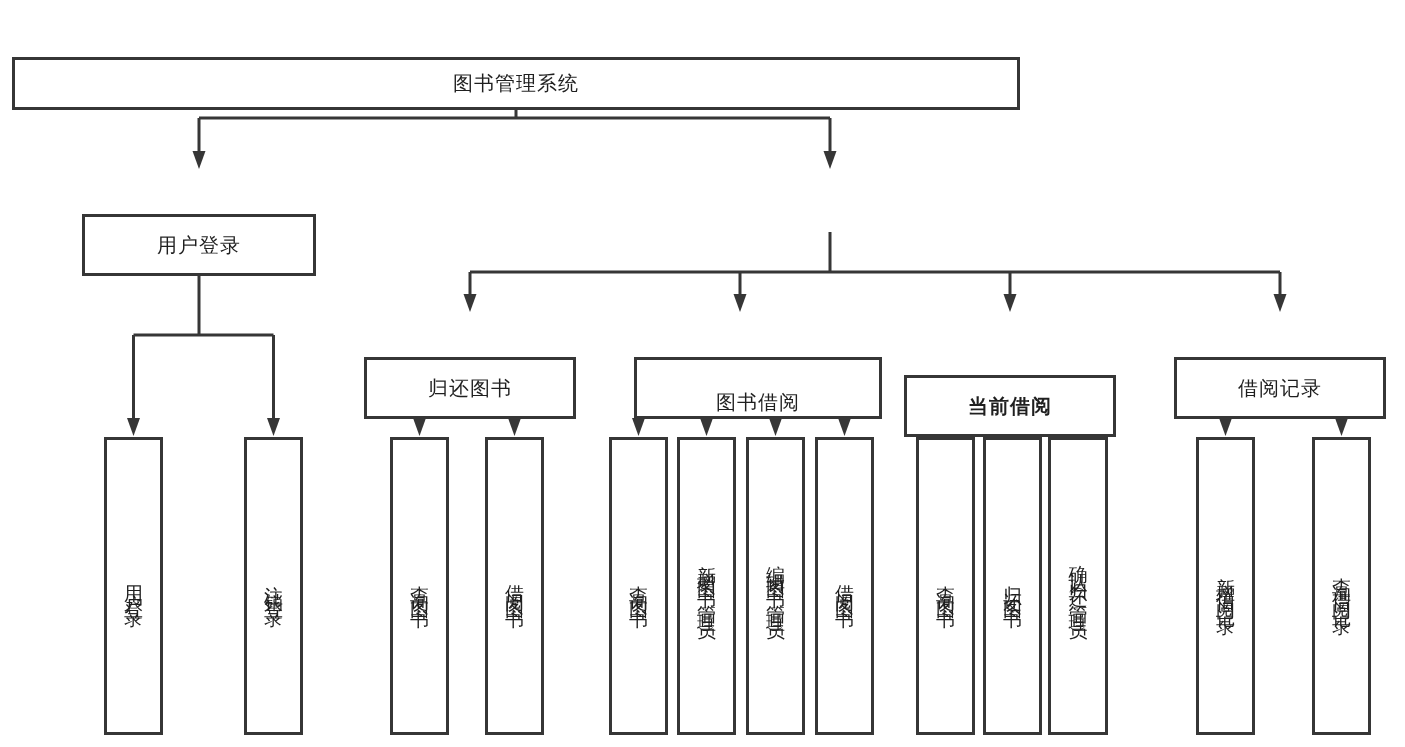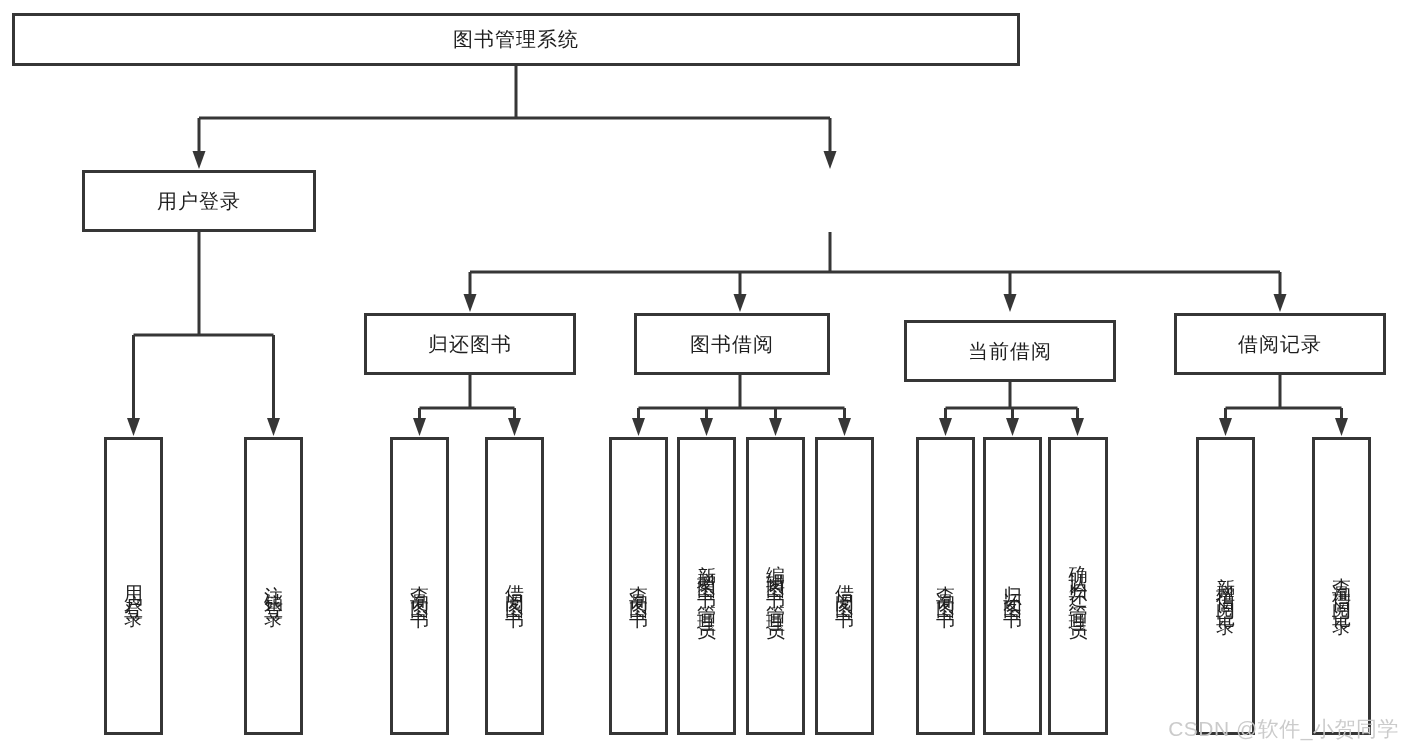--- a/index.html
+++ b/index.html
@@ -6,21 +6,21 @@
   .canvas {
     position:relative; width:1405px; height:747px; background:#ffffff;
     font-family:"Liberation Sans", sans-serif; overflow:hidden;
   }
   svg.connectors { position:absolute; left:0; top:0; z-index:1; }
   .box {
     position:absolute; background:#ffffff; border:3px solid #363636;
     box-sizing:border-box; display:flex; align-items:center; justify-content:center;
     color:#1f1f1f; z-index:2;
   }
-  .h-box { font-size:20px; letter-spacing:1px; }
+  .h-box { font-size:20px; letter-spacing:1px;margin-top:44px; }
   .leaf {
     writing-mode:vertical-rl; text-orientation:mixed;
     font-size:19px; letter-spacing:0.42em; line-height:1.05;
     padding:4px 0; text-align:center;
   }
   .watermark {
     position:absolute; right:6px; bottom:4px; z-index:10;
     color:#c9c9c9; font-size:21px; letter-spacing:0.5px; opacity:0.95;
     font-family:"Liberation Sans", sans-serif;
   }
@@ -74,24 +74,24 @@
     <span>图书管理系统</span>
   </div>
 
   <div class="box h-box" style="left:82px; top:170px; width:234px; height:62px;">
     <span>用户登录</span>
   </div>
 
   <div class="box h-box" style="left:364px; top:313px; width:212px; height:62px;">
     <span>归还图书</span>
   </div>
-  <div class="box h-box" style="left:634px; top:313px; width:196px; height:62px;">
+  <div class="box h-box" style="left:634px; top:313px; width:248px; height:62px;align-items:flex-end;">
     <span>图书借阅</span>
   </div>
-  <div class="box h-box" style="left:904px; top:320px; width:212px; height:62px;">
+  <div class="box h-box" style="left:904px; top:331px; width:212px; height:62px;font-weight:bold;">
     <span>当前借阅</span>
   </div>
   <div class="box h-box" style="left:1174px; top:313px; width:212px; height:62px;">
     <span>借阅记录</span>
   </div>
 
   <div class="box leaf" style="left:104px; top:437px; width:59px; height:298px;">
     <span>用户登录</span>
   </div>
   <div class="box leaf" style="left:244px; top:437px; width:59px; height:298px;">
@@ -128,15 +128,14 @@
     <span>确认归还（管理员）</span>
   </div>
 
   <div class="box leaf" style="left:1196px; top:437px; width:59px; height:298px;">
     <span>新增借阅记录</span>
   </div>
   <div class="box leaf" style="left:1312px; top:437px; width:59px; height:298px;">
     <span>查询借阅记录</span>
   </div>
 
-  <div class="watermark">CSDN @软件_小贺同学</div>
 
 </div>
 
 </body></html>

